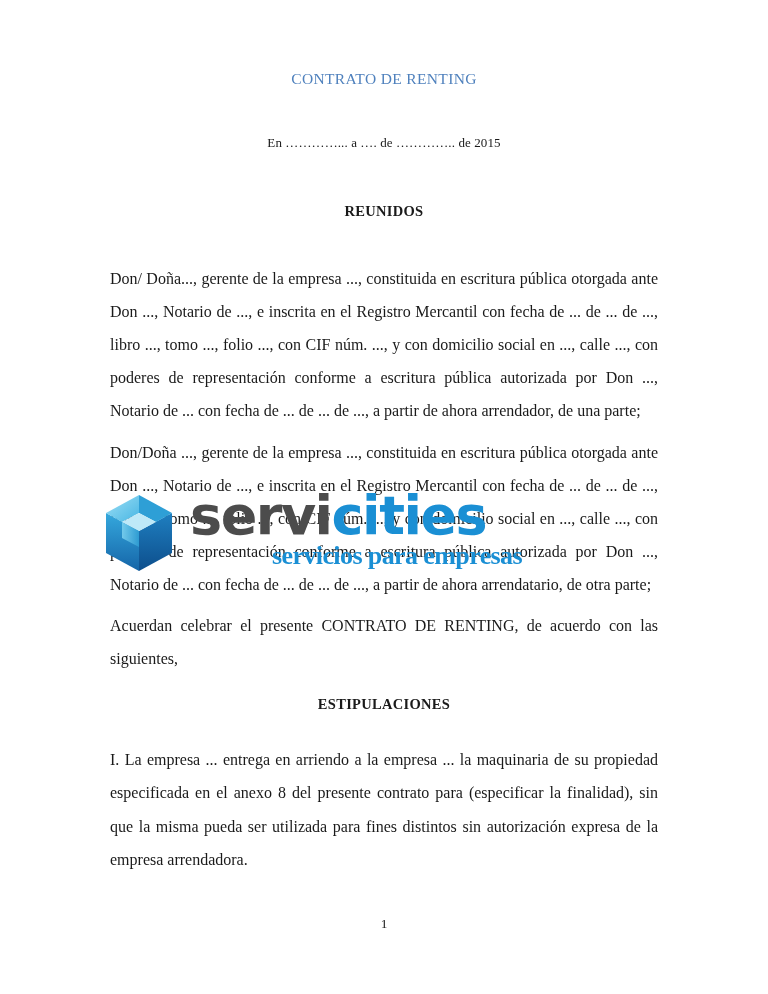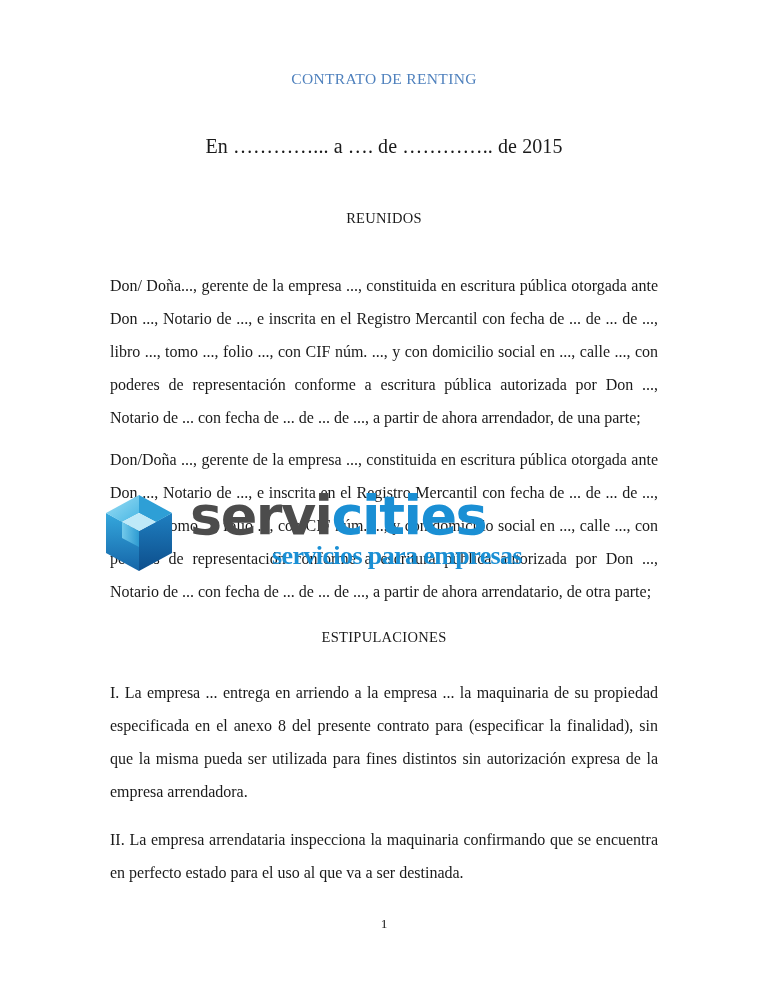--- a/index.html
+++ b/index.html
@@ -35,29 +35,29 @@
     font-size: 15.5px;
     letter-spacing: 0.35px;
     margin: 0;
     padding-top: 70px;
     font-weight: normal;
     font-family: "Liberation Serif", "DejaVu Serif", serif;
   }
 
   .date-line {
     text-align: center;
-    font-size: 20px;
+    font-size: 13px;
     margin: 0;
     padding-top: 47px;
     letter-spacing: 0.1px;
   }
 
   .section-heading {
     text-align: center;
-    font-weight: normal;
+    font-weight: bold;
     font-size: 14.5px;
     margin: 0;
     letter-spacing: 0.3px;
   }
 
   #heading-reunidos { padding-top: 52px; }
   #heading-estipulaciones { padding-top: 21px; }
 
   .para {
     text-align: justify;
@@ -140,26 +140,26 @@
     <h1 class="doc-title">CONTRATO DE RENTING</h1>
 
     <p class="date-line">En …………... a …. de ………….. de 2015</p>
 
     <h2 class="section-heading" id="heading-reunidos">REUNIDOS</h2>
 
     <p class="para para-gap-xl">Don/ Doña..., gerente de la empresa ..., constituida en escritura pública otorgada ante Don ..., Notario de ..., e inscrita en el Registro Mercantil con fecha de ... de ... de ..., libro ..., tomo ..., folio ..., con CIF núm. ..., y con domicilio social en ..., calle ..., con poderes de representación conforme a escritura pública autorizada por Don ..., Notario de ... con fecha de ... de ... de ..., a partir de ahora arrendador, de una parte;</p>
 
     <p class="para para-gap-sm">Don/Doña ..., gerente de la empresa ..., constituida en escritura pública otorgada ante Don ..., Notario de ..., e inscrita en el Registro Mercantil con fecha de ... de ... de ..., libro ..., tomo ..., folio ..., con CIF núm. ..., y con domicilio social en ..., calle ..., con poderes de representación conforme a escritura pública autorizada por Don ..., Notario de ... con fecha de ... de ... de ..., a partir de ahora arrendatario, de otra parte;</p>
 
+    <p class="para para-gap-sm">Acuerdan celebrar el presente CONTRATO DE RENTING, de acuerdo con las siguientes,</p>
 
     <h2 class="section-heading" id="heading-estipulaciones">ESTIPULACIONES</h2>
 
     <p class="para para-gap-lg"> I. La empresa ... entrega en arriendo a la empresa ... la maquinaria de su propiedad especificada en el anexo 8 del presente contrato para (especificar la finalidad), sin que la misma pueda ser utilizada para fines distintos sin autorización expresa de la empresa arrendadora.</p>
 
-    <p class="para para-gap-md">II. La empresa arrendataria inspecciona la maquinaria confirmando que se encuentra en perfecto estado para el uso al que va a ser destinada.</p>
 
 
   </div>
 
   <div class="page-number">1</div>
 
   <div id="watermark">
 
     <div id="wm-cube">
       <svg viewBox="0 0 70 80" width="70" height="80" xmlns="http://www.w3.org/2000/svg">

